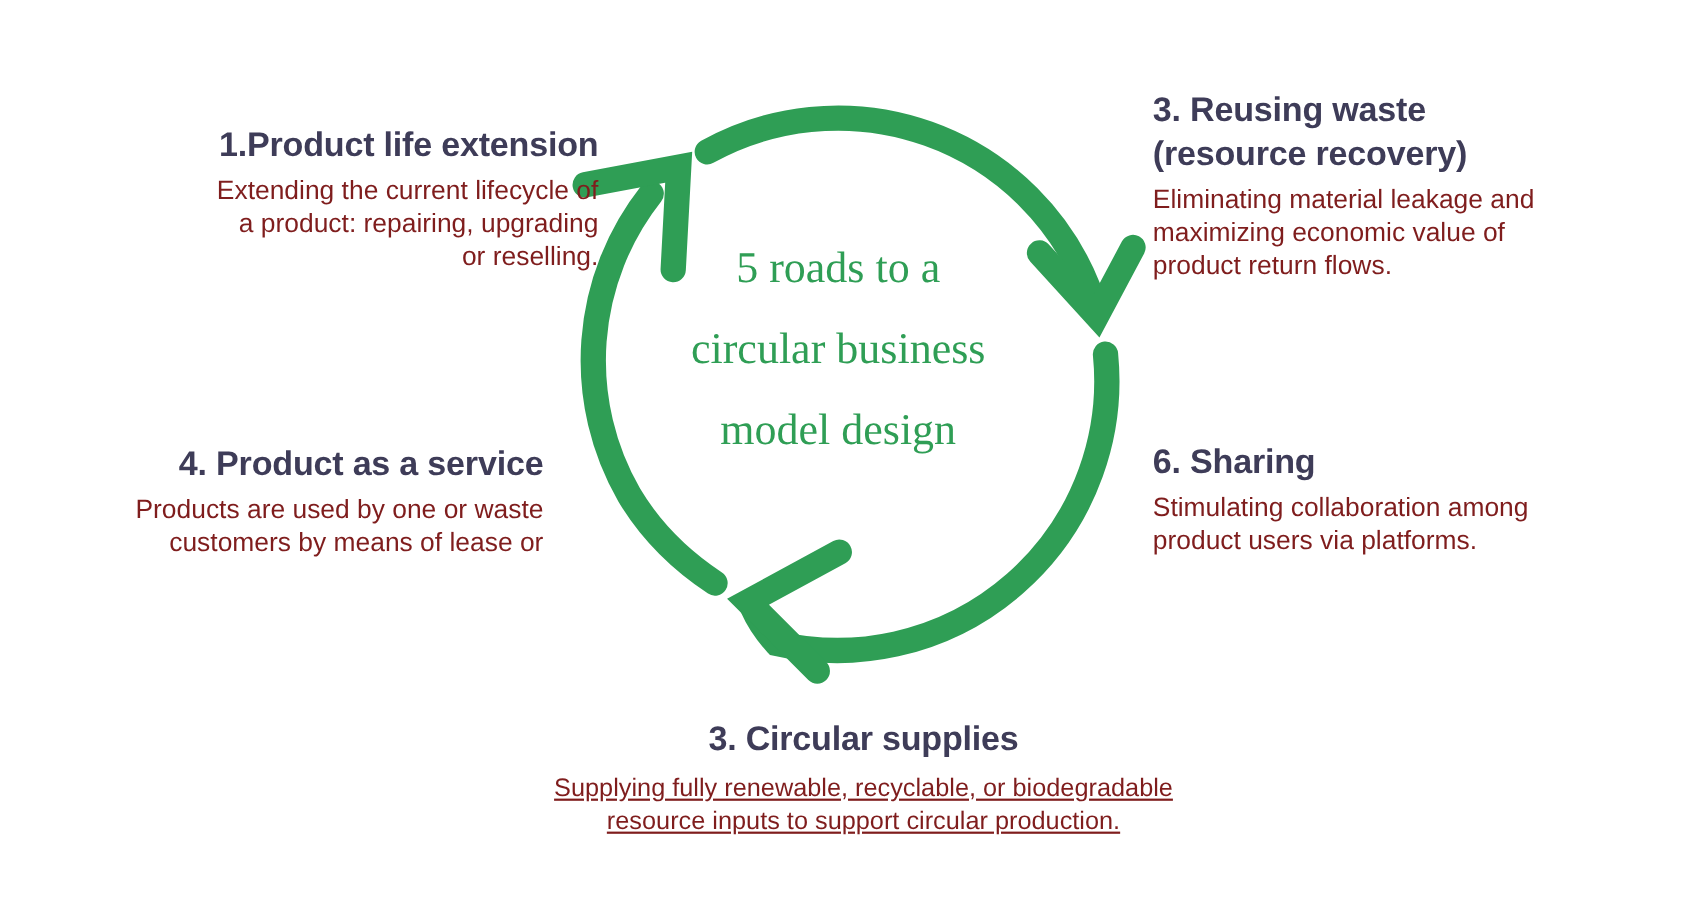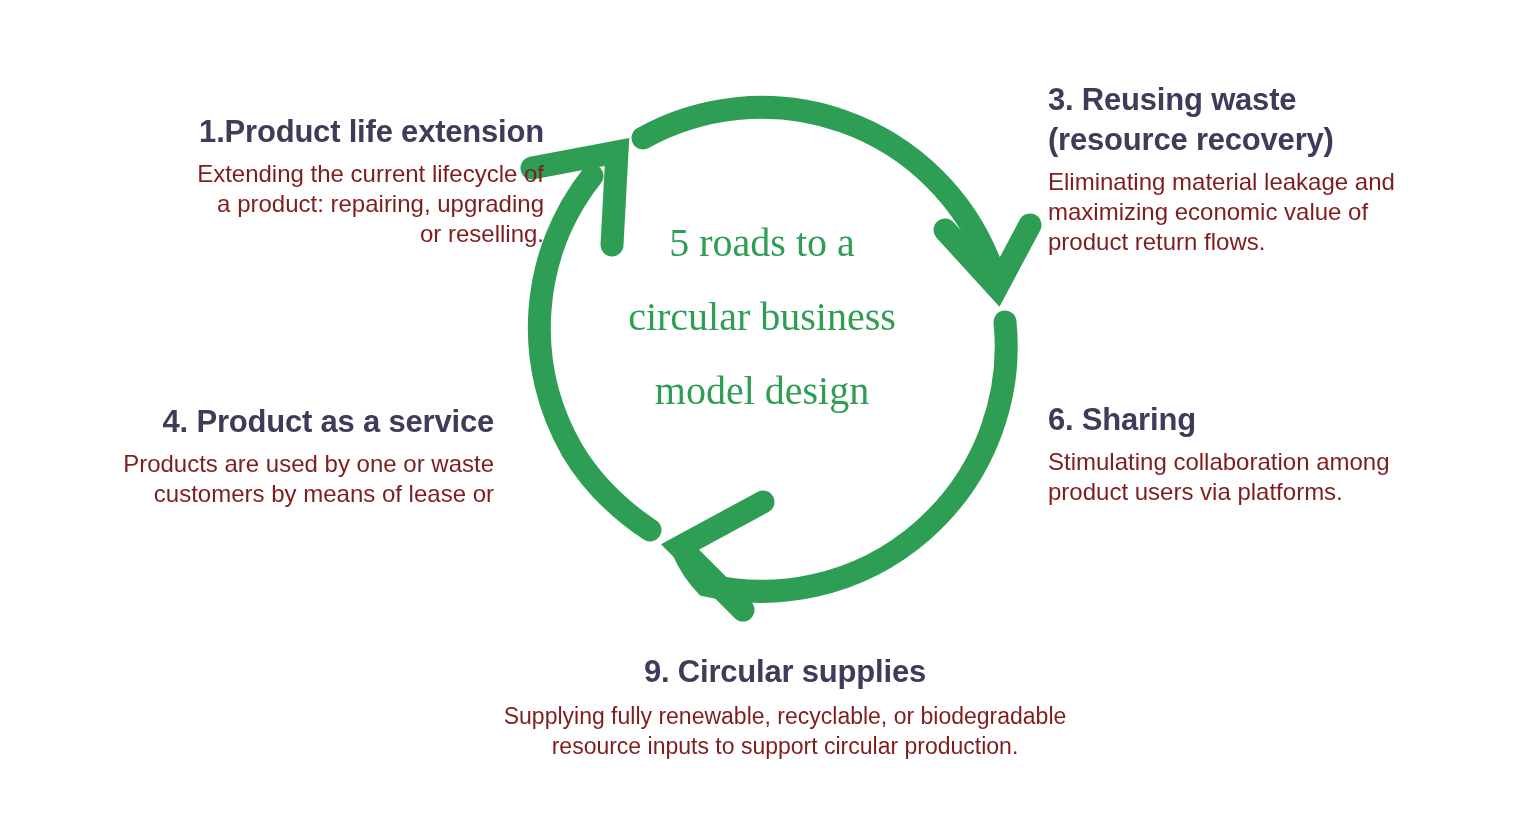--- a/index.html
+++ b/index.html
@@ -63,20 +63,21 @@
   .b1 { top: 84px;  right: 992px; margin-top: 28px; }
   .b2 { top: 402px; right: 1042px; }
   .b3 { top: 80px;  left: 1048px; }
   .b4 { top: 400px; left: 1048px; }
   .b5 { top: 652px; left: 785px; transform: translateX(-50%); }
   .b5 .desc {
     font-family: "Liberation Sans", sans-serif;
     font-size: 23px;
     line-height: 30px;
     margin-top: 9px;
+    text-decoration: underline;
   }
 </style>
 </head>
 <body>
 
 <div class="stage">
 
   <svg class="arrows-svg" viewBox="0 0 1536 825" aria-hidden="true">
 
     <path class="arc" d="M 643 138 A 245 245 0 0 1 989 261"></path>
@@ -136,21 +137,21 @@
       <div>6. Sharing</div>
     </h2>
     <div class="desc">
       <div>Stimulating collaboration among</div>
       <div>product users via platforms.</div>
     </div>
   </section>
 
   <section class="block b5 align-center">
     <h2 class="heading">
-      <div>9. Circular supplies</div>
+      <div>3. Circular supplies</div>
     </h2>
     <div class="desc">
       <div>Supplying fully renewable, recyclable, or biodegradable</div>
       <div>resource inputs to support circular production.</div>
     </div>
   </section>
 
 </div>
 
 </body></html>

